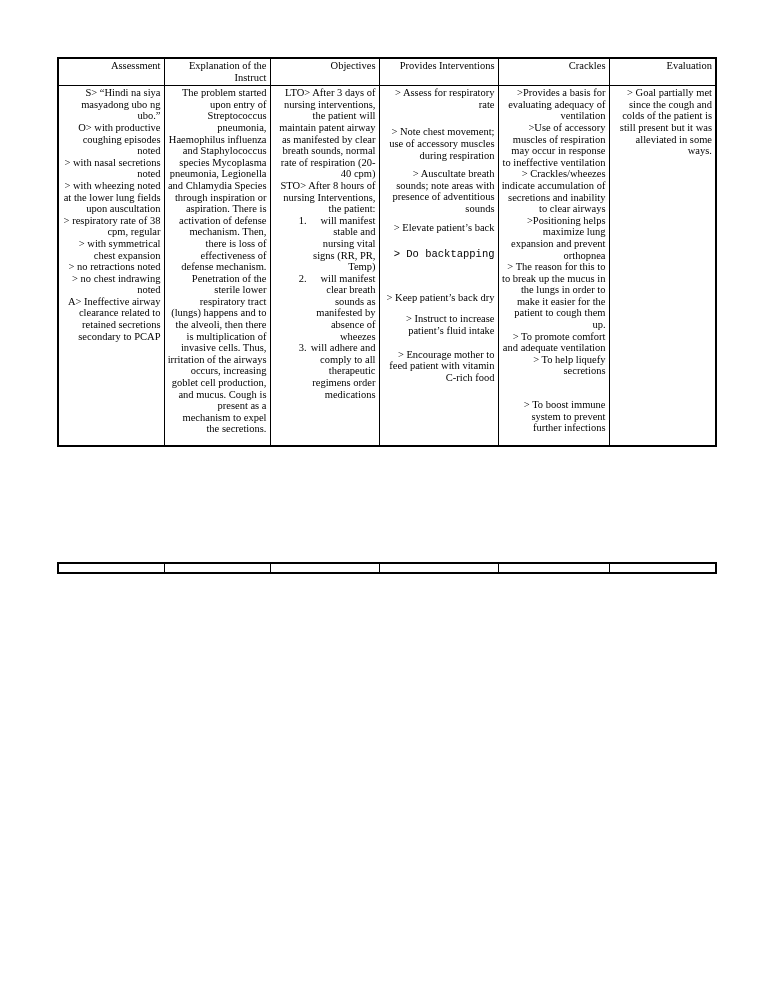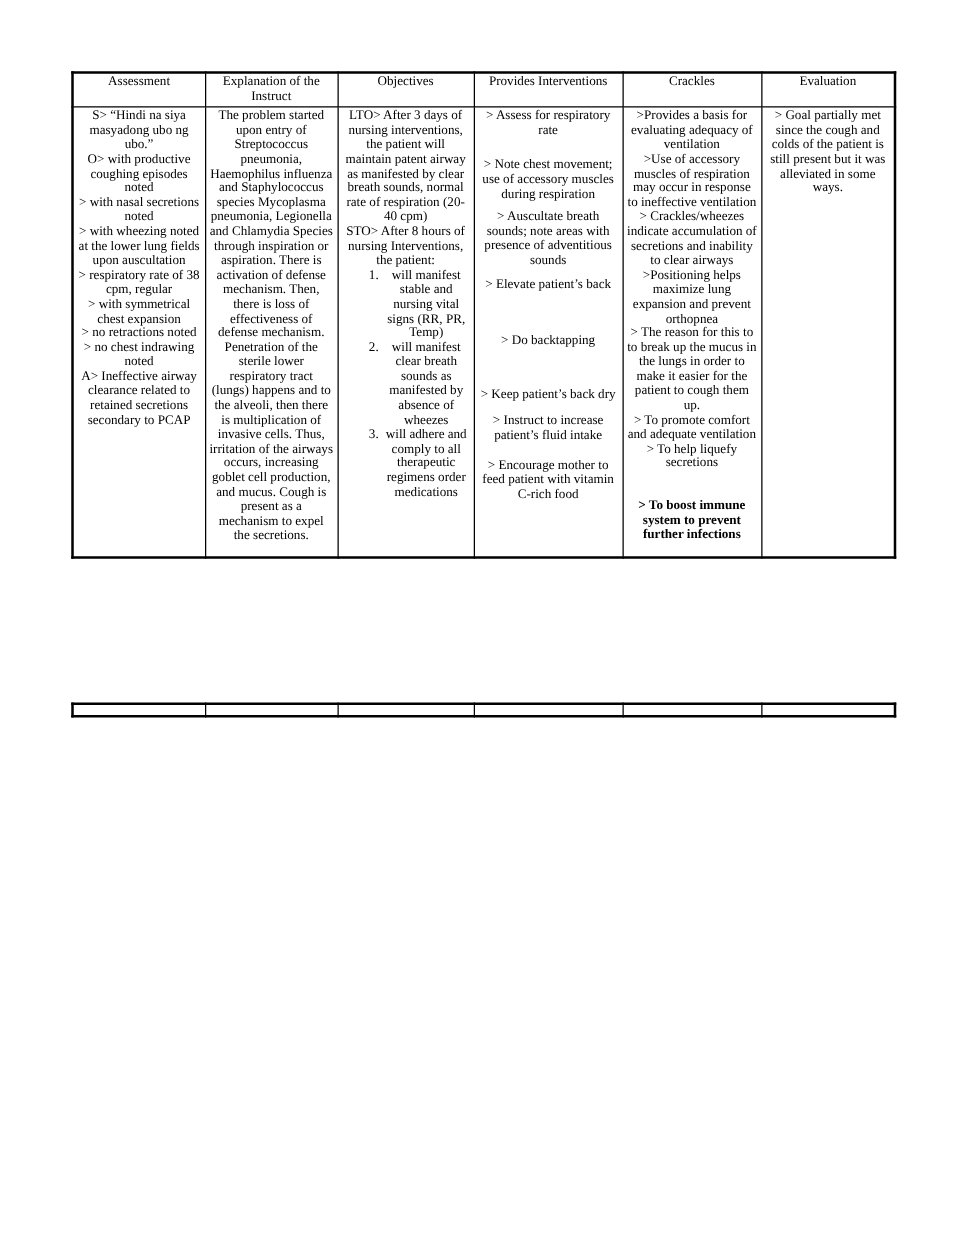--- a/index.html
+++ b/index.html
@@ -22,43 +22,43 @@
     top: 57px;
     width: 658px;
     border-collapse: collapse;
     table-layout: fixed;
     border: 2px solid #000000;
   }
   table.care-table th,
   table.care-table td {
     border: 1.5px solid #000000;
     vertical-align: top;
-    text-align: center;
+    text-align: right;
     padding: 1px 3px 2px 3px;
     font-size: 10.5px;
     line-height: 11.6px;
     font-weight: normal;
     word-wrap: break-word;
   }
   table.care-table th {
     height: 20px;
     vertical-align: top;
   }
   table.care-table td.body-cell {
     height: 356px;
   }
   .para { margin: 0; }
   
   .mt7  { margin-top: 7px; }
   .mt10 { margin-top: 10px; }
   .mt12 { margin-top: 12px; }
   .mt16 { margin-top: 16px; }
-  .mt22 { margin-top: 22px; font-weight: bold; }
+  .mt22 { margin-top: 22px; }
   .mt31 { margin-top: 31px; }
-  .mt34 { margin-top: 34px; }
+  .mt34 { margin-top: 16px; font-family: Liberation Mono, monospace; }
   
   .oli {
     display: flex;
     padding-left: 18px;
   }
   .oli .num {
     flex: none;
     width: 15px;
   }
   .oli .txt { flex: 1; }

